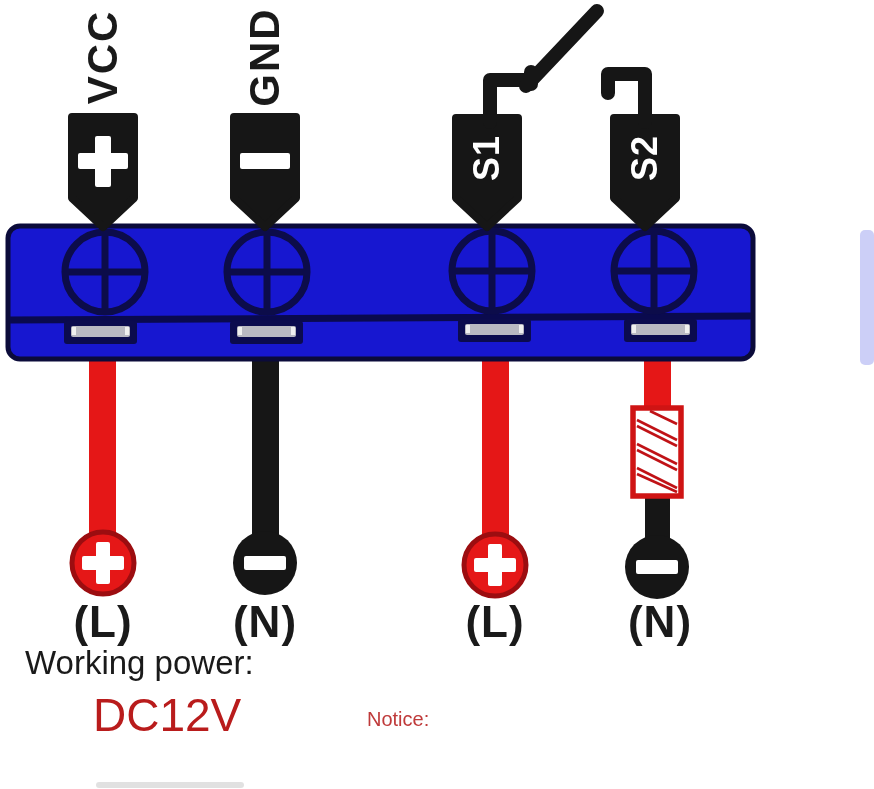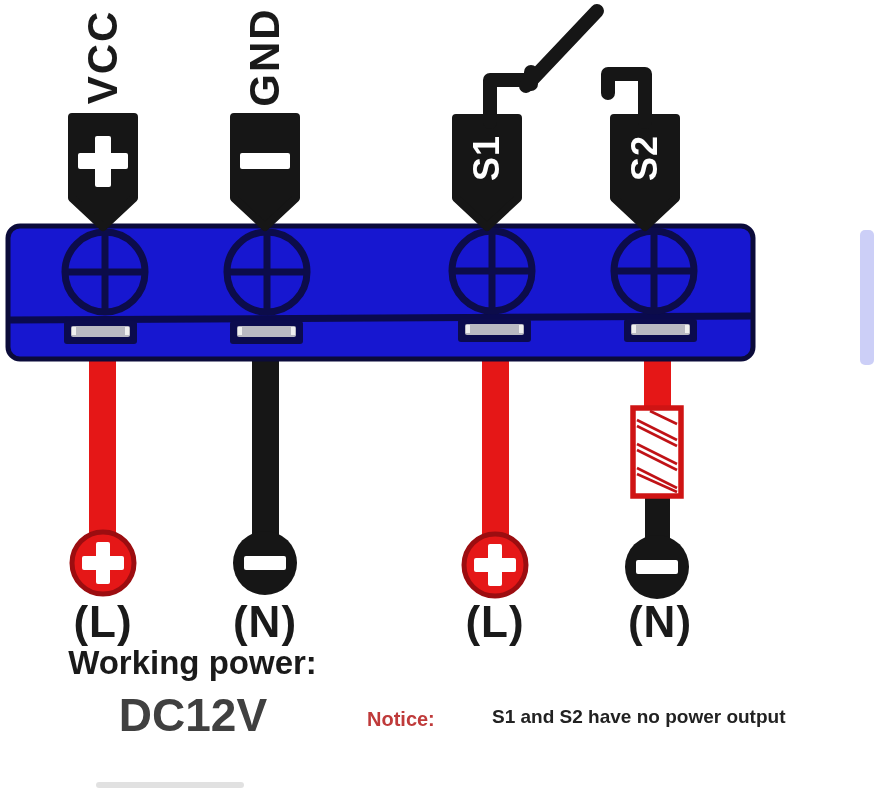--- a/index.html
+++ b/index.html
@@ -8,22 +8,22 @@
     font-family:"Liberation Sans","DejaVu Sans",sans-serif;
   }
   #diagram-svg{position:absolute;left:0;top:0;}
   .txt{position:absolute;color:#1a1a1a;font-weight:bold;white-space:nowrap;}
   .vlabel{
     display:flex;align-items:center;justify-content:center;
     transform:rotate(-90deg);font-size:42px;letter-spacing:2px;
   }
   .pin-white{color:#ffffff;font-size:36px;letter-spacing:1px;}
   .conn-label{font-size:44px;font-weight:800;width:130px;text-align:center;letter-spacing:1px;}
-  .caption{font-weight:700;text-align:center;}
-  .red-text{color:#404040;}
+  .caption{font-weight:400;}
+  .red-text{color:#b91c1c;}
   .notice-red{color:#bf3a3a;}
   .notice-lines{position:absolute;left:492px;top:704px;font-size:19px;font-weight:700;line-height:25.5px;color:#222;}
 </style>
 </head>
 <body>
 
 <div id="stage">
 
   <svg id="diagram-svg" width="874" height="789" viewBox="0 0 874 789">
 
@@ -169,16 +169,15 @@
   <div class="txt conn-label" style="left:38px;top:597px;">(L)</div>
   <div class="txt conn-label" style="left:200px;top:597px;">(N)</div>
   <div class="txt conn-label" style="left:430px;top:597px;">(L)</div>
   <div class="txt conn-label" style="left:595px;top:597px;">(N)</div>
 
   <div class="txt caption" style="left:25px;top:644px;width:335px;font-size:33px;">Working power:</div>
   <div class="txt caption red-text" style="left:93px;top:688px;width:200px;font-size:46px;">DC12V</div>
   <div class="txt caption notice-red" style="left:367px;top:708px;font-size:20px;">Notice:</div>
 
   <div class="notice-lines">
-    <div>S1 and S2 have no power output</div>
   </div>
 
 </div>
 
 </body></html>

